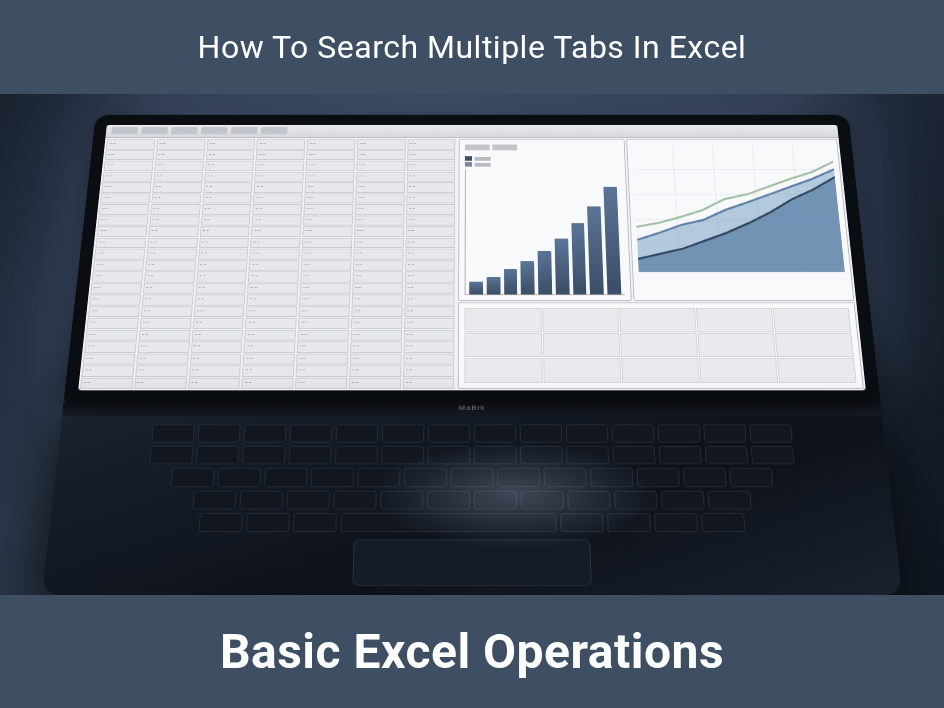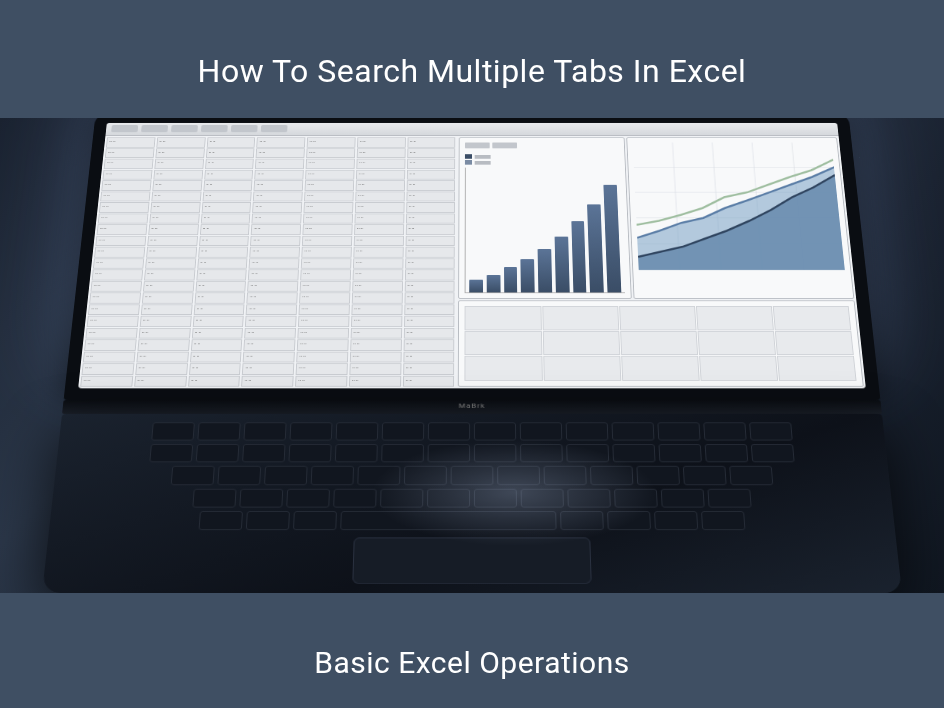--- a/index.html
+++ b/index.html
@@ -13,24 +13,23 @@
       overflow: hidden;
     }
     .banner {
       background: #3f4f63;
       color: #ffffff;
       text-align: center;
       padding: 28px 20px;
       display: flex;
       align-items: center;
       justify-content: center;
-      margin-top: 24px;
     }
     .banner-top { font-size: 32px; font-weight: 400; letter-spacing: 0.5px; }
-    .banner-bottom { font-size: 30px; font-weight: 400; letter-spacing: 0.5px; }
+    .banner-bottom { font-size: 48px; font-weight: 700; letter-spacing: 0.5px; }
     .image-area {
       flex: 1;
       background: linear-gradient(135deg, #1a2230 0%, #2a3648 30%, #1a2230 70%, #0f1620 100%);
       position: relative;
       overflow: hidden;
     }
     .laptop {
       position: absolute;
       bottom: 0;
       left: 50%;

